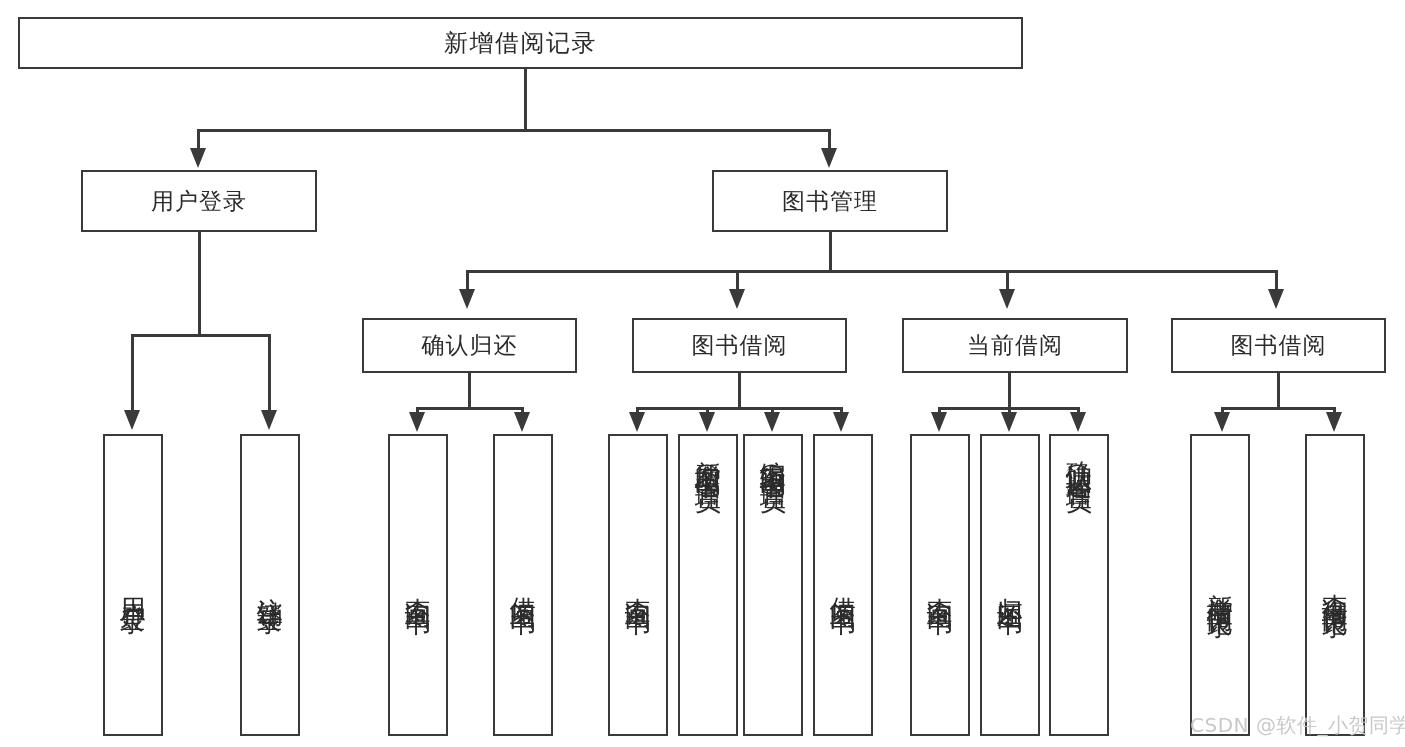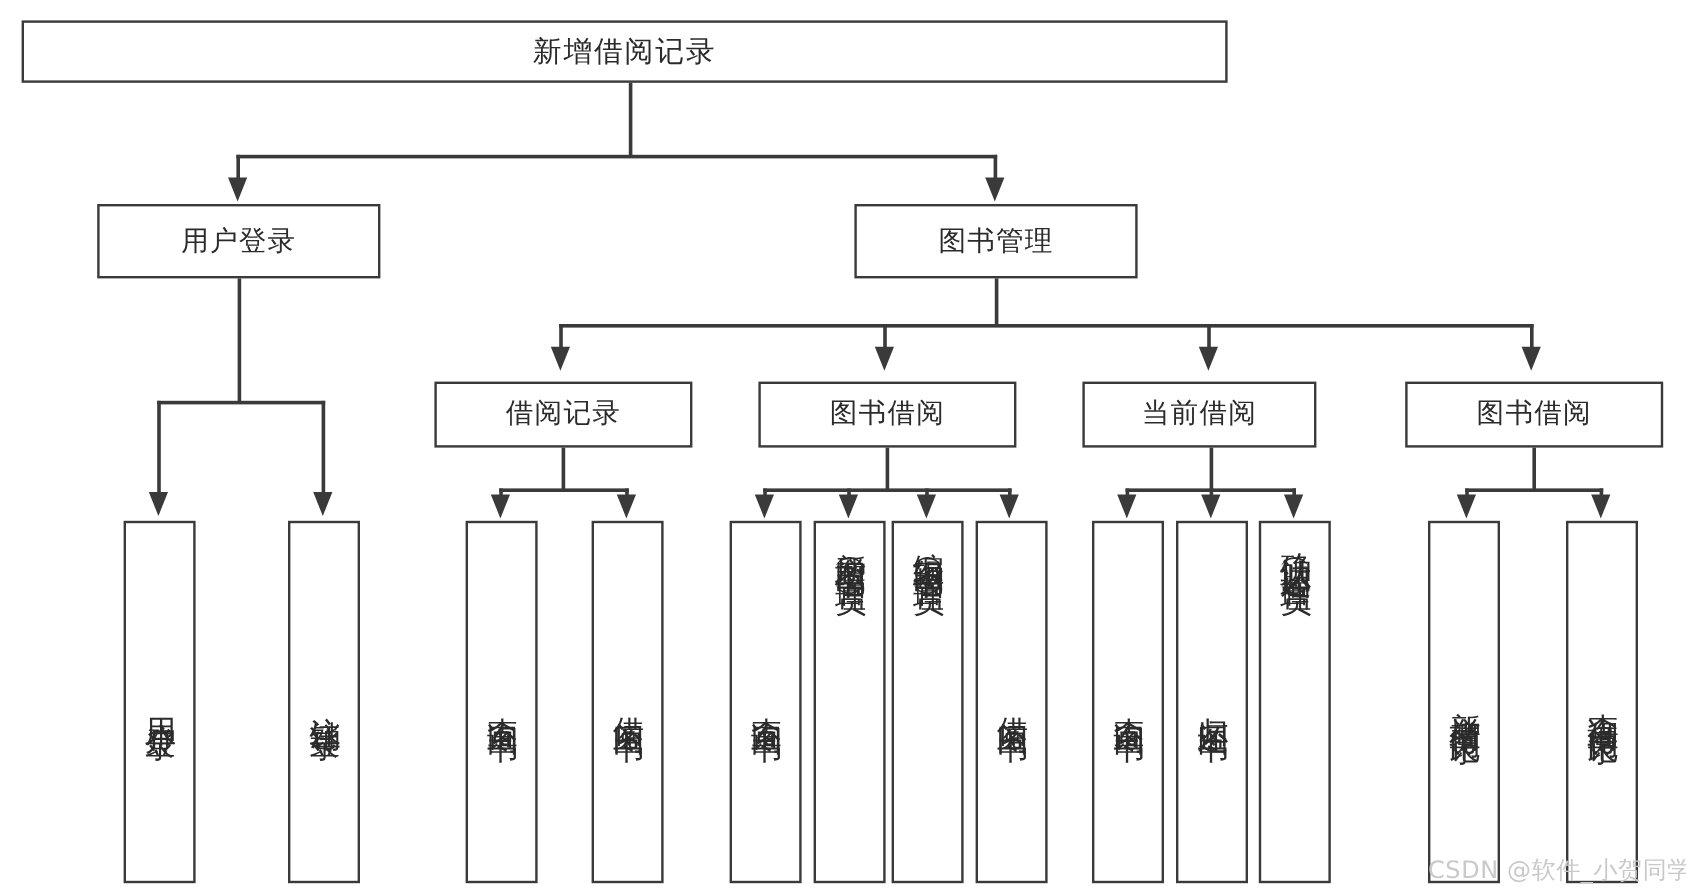--- a/index.html
+++ b/index.html
@@ -117,26 +117,26 @@
   <div class="conn vline" style="left:466px; top:270px; width:3px; height:22px;"></div>
   <div class="arrow" style="left:459px; top:289px;"></div>
   <div class="conn vline" style="left:736px; top:270px; width:3px; height:22px;"></div>
   <div class="arrow" style="left:729px; top:289px;"></div>
   <div class="conn vline" style="left:1006px; top:270px; width:3px; height:22px;"></div>
   <div class="arrow" style="left:999px; top:289px;"></div>
   <div class="conn vline" style="left:1275px; top:270px; width:3px; height:22px;"></div>
   <div class="arrow" style="left:1268px; top:289px;"></div>
 
   <div class="node h" style="left:362px; top:318px; width:215px; height:55px;">
-    <span class="label">借阅记录</span>
+    <span class="label">确认归还</span>
   </div>
   <div class="node h" style="left:632px; top:318px; width:215px; height:55px;">
     <span class="label">图书借阅</span>
   </div>
-  <div class="node h" style="left:902px; top:318px; width:195px; height:55px;">
+  <div class="node h" style="left:902px; top:318px; width:226px; height:55px;">
     <span class="label">当前借阅</span>
   </div>
   <div class="node h" style="left:1171px; top:318px; width:215px; height:55px;">
     <span class="label">图书借阅</span>
   </div>
 
   <div class="conn vline" style="left:468px; top:373px; width:3px; height:37px;"></div>
   <div class="conn hline" style="left:416px; top:407px; width:108px; height:3px;"></div>
   <div class="conn vline" style="left:416px; top:407px; width:3px; height:8px;"></div>
   <div class="arrow" style="left:409px; top:412px;"></div>

